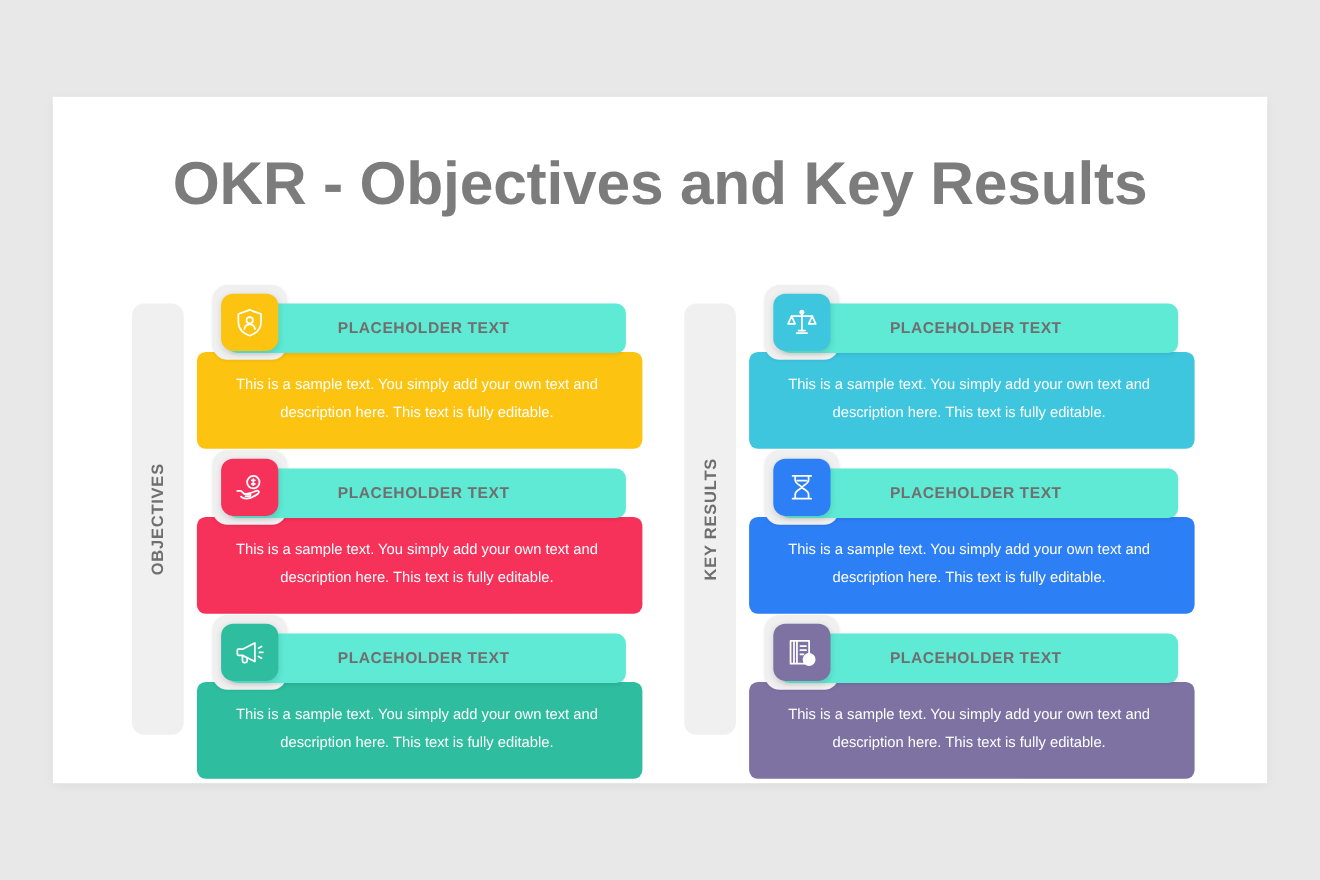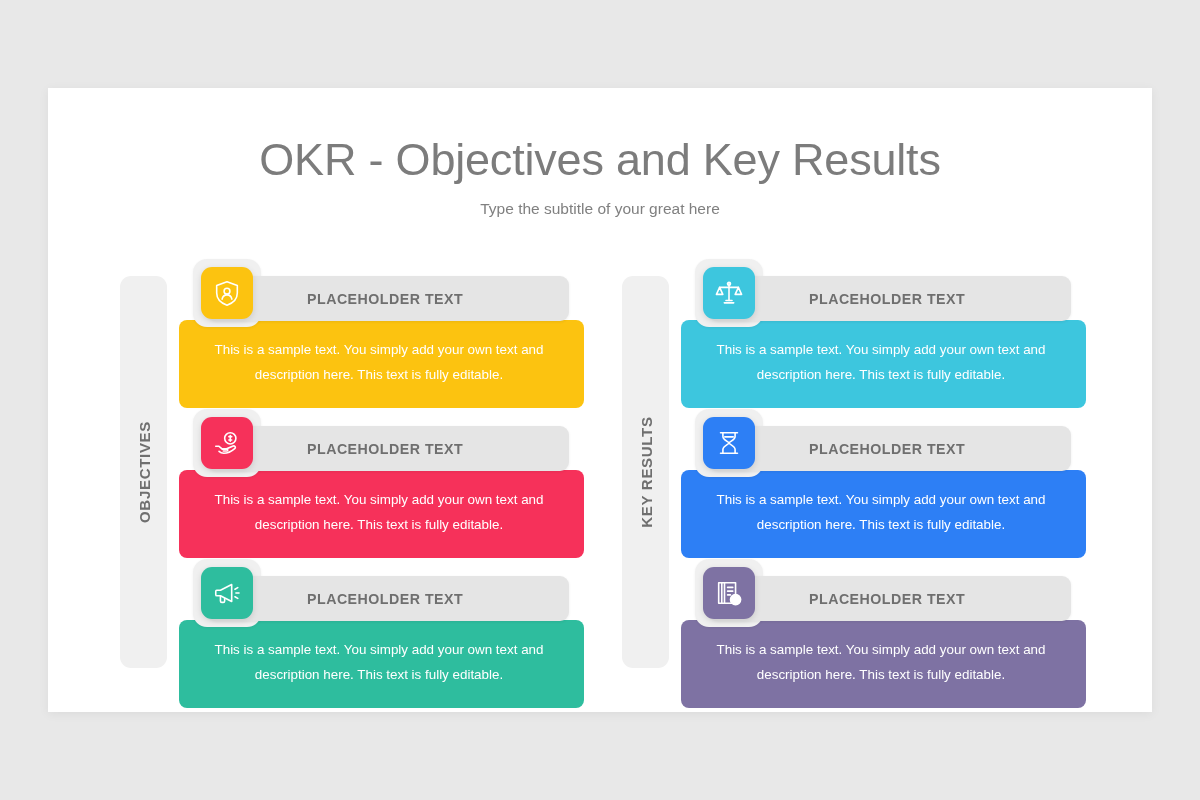--- a/index.html
+++ b/index.html
@@ -26,22 +26,22 @@
     box-shadow: 0 2px 10px rgba(0,0,0,0.06);
   }
 
   
   .deck-title {
     position: absolute;
     left: 0;
     top: 46px;
     width: 100%;
     text-align: center;
-    font-size: 45px;
-    font-weight: 400;
+    font-size: 55px;
+    font-weight: 700;
     color: #7c7c7c;
     letter-spacing: -0.2px;
     white-space: nowrap;
   }
 
   .deck-subtitle {
     position: absolute;
     left: 0;
     top: 112px;
     width: 100%;
@@ -116,21 +116,21 @@
     text-align: center;
   }
 
   
   .card-head {
     position: absolute;
     left: 28px;
     top: 0px;
     width: 362px;
     height: 45px;
-    background: #e5e5e5;
+    background: #5eead4;
     border-radius: 9px;
     box-shadow: 0 1px 3px rgba(0,0,0,0.07);
   }
 
   .card-head-label {
     position: absolute;
     left: 100px;
     top: 50%;
     transform: translateY(-50%);
     font-size: 14.2px;
@@ -166,21 +166,20 @@
   }
 
   .icon-tile svg { display: block; }
 </style>
 </head>
 <body style="background: rgb(232, 232, 232);">
 
 <div class="slide" style="background: rgb(255, 255, 255);">
 
   <div class="deck-title">OKR - Objectives and Key Results</div>
-  <div class="deck-subtitle">Type the subtitle of your great here</div>
 
   <div class="column left">
 
     <div class="section-tab">
       <span class="section-tab-label">OBJECTIVES</span>
     </div>
 
     <div class="card-row r0">
       <div class="card-body" style="background: rgb(252, 195, 16);">
         <div class="card-desc">This is a sample text. You simply add your own text and description here. This text is fully editable.</div>

